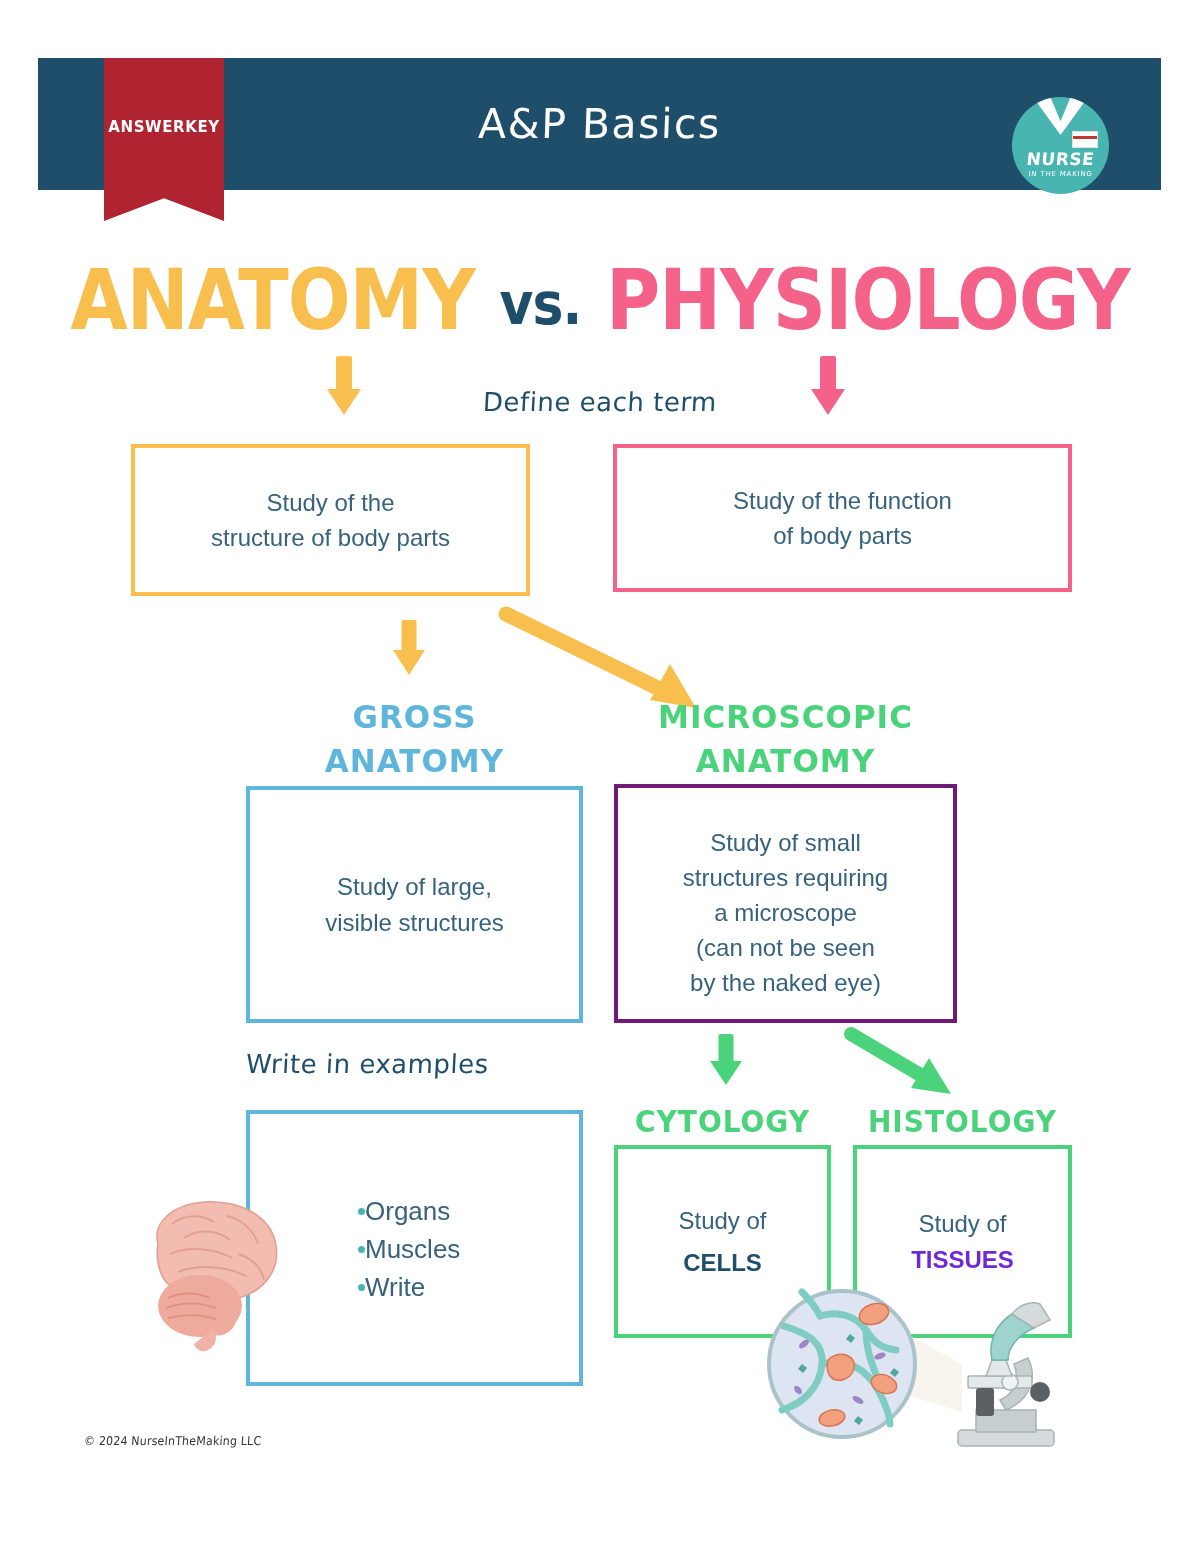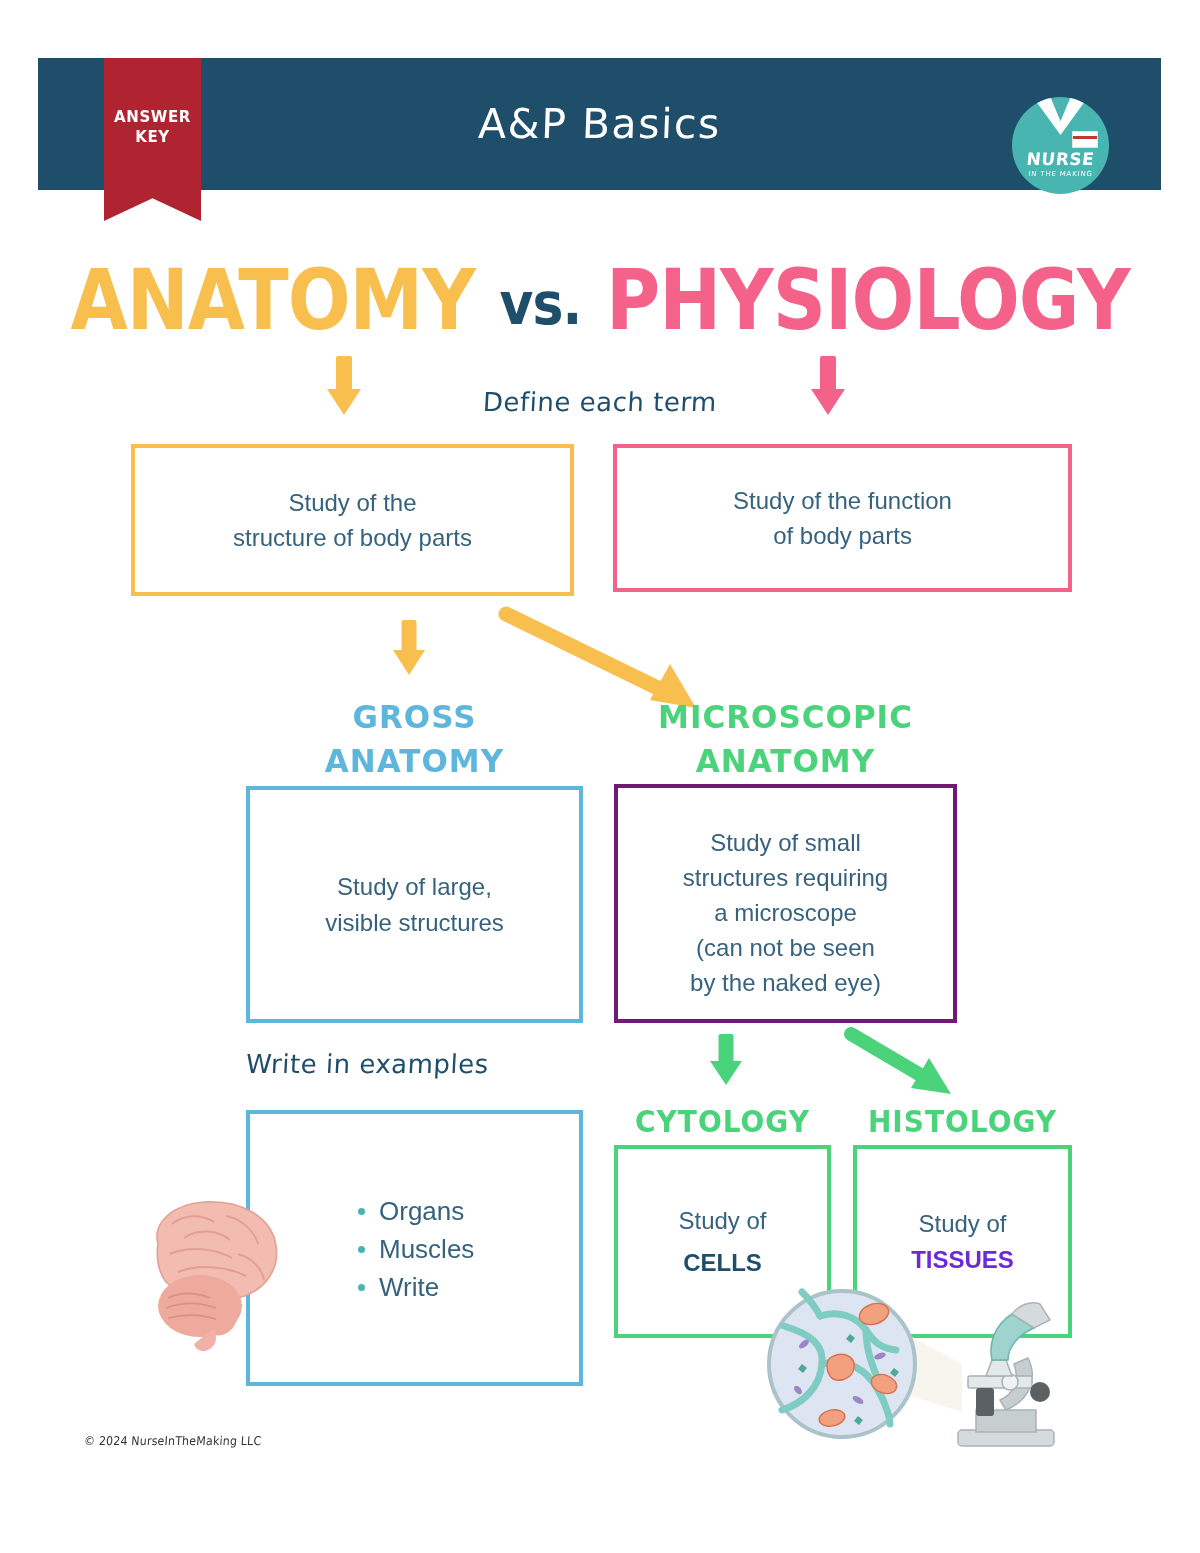--- a/index.html
+++ b/index.html
@@ -43,26 +43,26 @@
     font-size: 41px;
     font-weight: 400;
     letter-spacing: 1.5px;
     transform: skewX(-2deg);
   }
 
   .ribbon {
     position: absolute;
     left: 104px;
     top: 58px;
-    width: 97px;
+    width: 120px;
     height: 163px;
     background: #AF2430;
     clip-path: polygon(0 0, 100% 0, 100% 100%, 50% 86%, 0 100%);
     display: flex;
-    flex-direction: column;
+    flex-direction: row;
     align-items: center;
     justify-content: center;
     padding-bottom: 24px;
     box-sizing: border-box;
   }
   .ribbon-line {
     color: #ffffff;
     font-family: "DejaVu Sans", sans-serif;
     font-size: 15px;
     font-weight: bold;
@@ -254,21 +254,21 @@
     align-items: center;
     justify-content: center;
     text-align: center;
     color: #36627E;
     font-family: "Liberation Sans", sans-serif;
     font-size: 24px;
     line-height: 1.46;
     font-weight: 300;
   }
   .box-anatomy-def {
-    left: 131px; top: 444px; width: 443px; height: 152px;
+    left: 131px; top: 444px; width: 399px; height: 152px;
     border: 4px solid #F9BF4E;
     align-items: center;
   }
   .box-physio-def {
     left: 613px; top: 444px; width: 459px; height: 148px;
     border: 4px solid #F4628A;
   }
   .box-gross {
     left: 246px; top: 786px; width: 337px; height: 237px;
     border: 4px solid #5FB6DC;
@@ -317,21 +317,21 @@
     position: absolute;
     left: 358px;
     top: 1196px;
     display: flex;
     flex-direction: column;
     gap: 7px;
   }
   .bullet-row {
     display: flex;
     align-items: center;
-    gap: 14px;
+    gap: 0;
     color: #36627E;
     font-size: 26px;
     font-weight: 300;
   }
   .bullet-dot {
     width: 7px; height: 7px;
     border-radius: 50%;
     background: #49B5B0;
     flex: 0 0 auto;
   }

